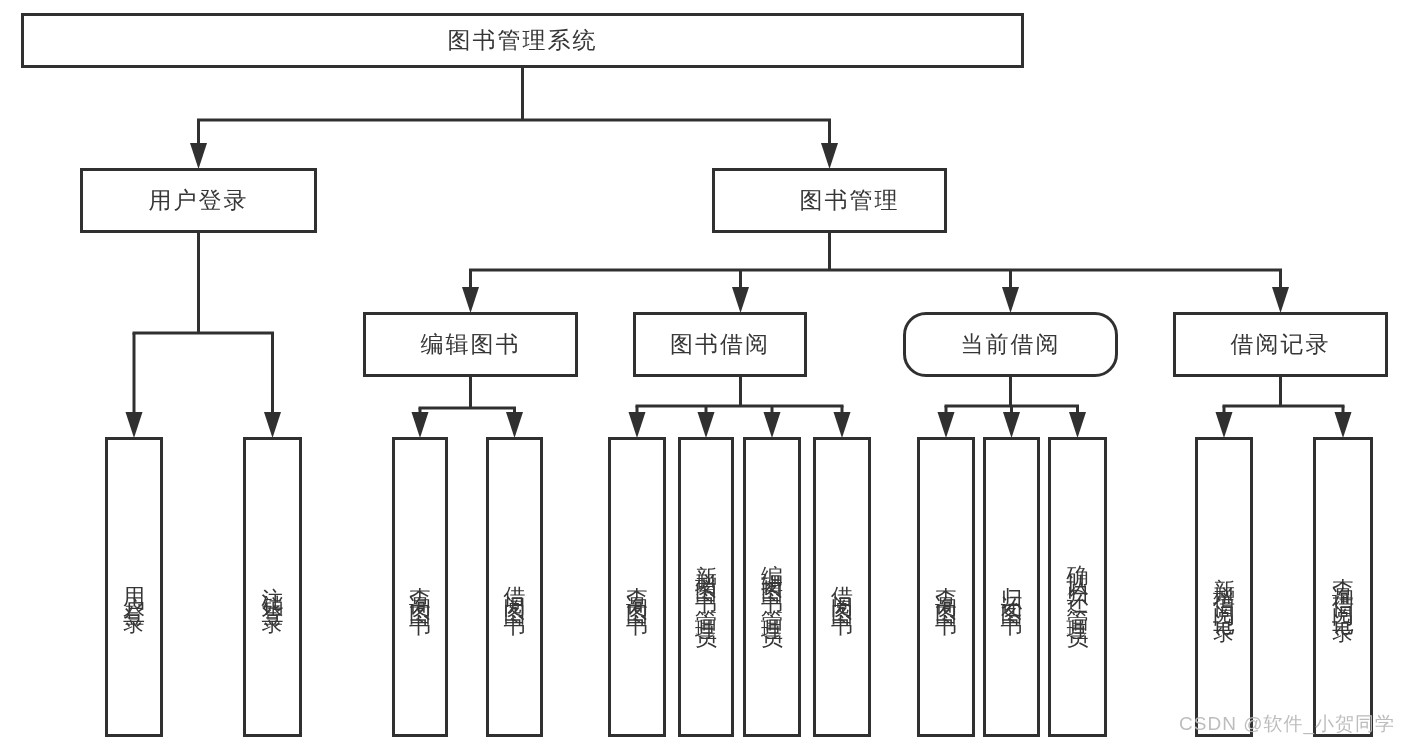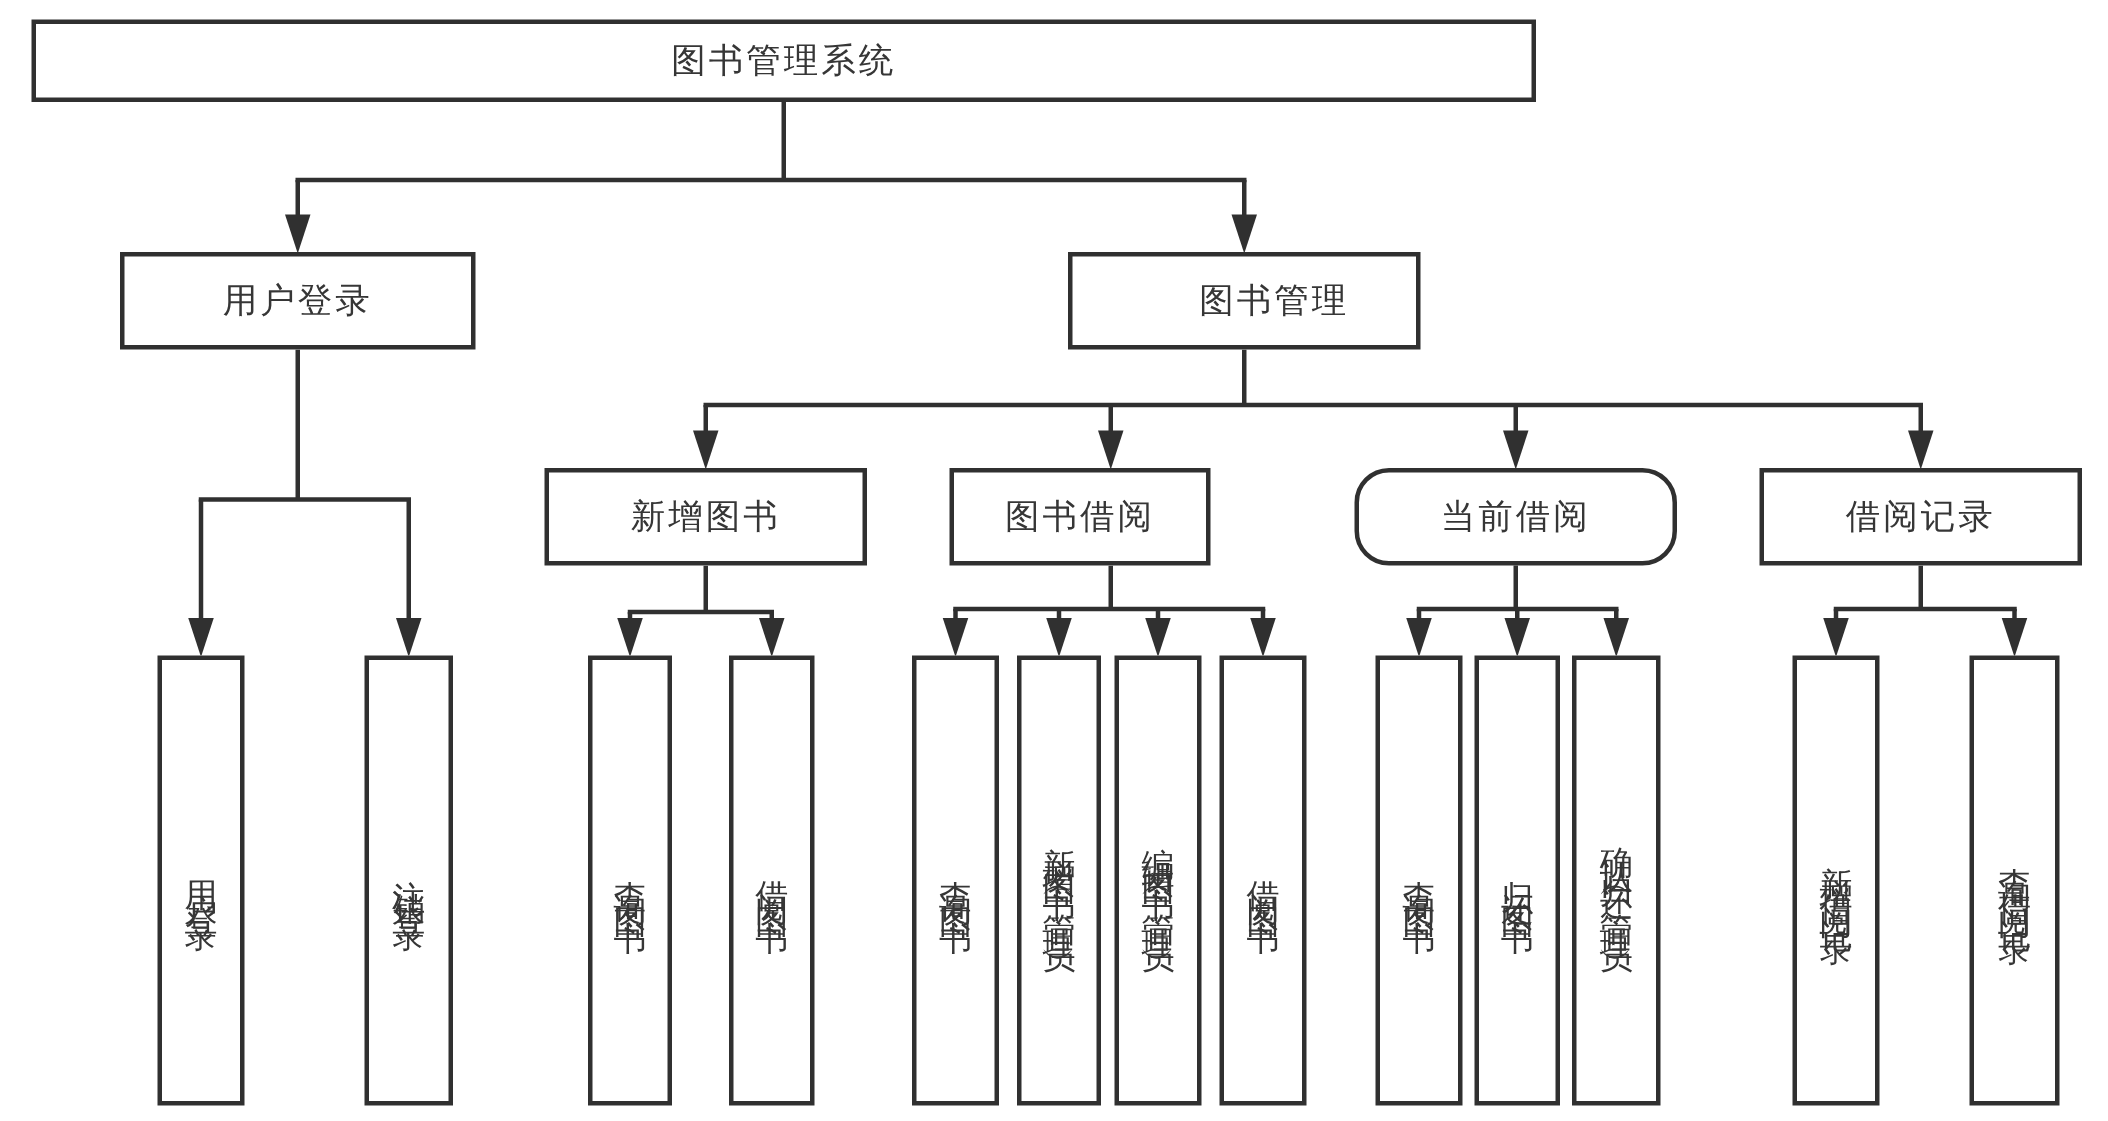--- a/index.html
+++ b/index.html
@@ -120,21 +120,21 @@
       <div class="node h" style="left: 21px; top: 13px; width: 1003px; height: 55px; text-align: center;">
         <span class="hlabel">图书管理系统</span>
       </div>
       <div class="node h" style="left: 80px; top: 168px; width: 237px; height: 65px;">
         <span class="hlabel">用户登录</span>
       </div>
       <div class="node h" style="left: 712px; top: 168px; width: 235px; height: 65px; padding-left: 40px;">
         <span class="hlabel">图书管理</span>
       </div>
       <div class="node h" style="left: 363px; top: 312px; width: 215px; height: 65px;">
-        <span class="hlabel">新增图书</span>
+        <span class="hlabel">编辑图书</span>
       </div>
       <div class="node h" style="left: 633px; top: 312px; width: 174px; height: 65px;">
         <span class="hlabel">图书借阅</span>
       </div>
       <div class="node h" style="left: 903px; top: 312px; width: 215px; height: 65px; border-radius: 23px;">
         <span class="hlabel">当前借阅</span>
       </div>
       <div class="node h" style="left: 1173px; top: 312px; width: 215px; height: 65px;">
         <span class="hlabel">借阅记录</span>
       </div>
@@ -171,13 +171,14 @@
       <div class="node v" style="left: 1048px; top: 437px; width: 59px; height: 300px;">
         <span class="vlabel">确认归还（管理员）</span>
       </div>
       <div class="node v" style="left: 1195px; top: 437px; width: 58px; height: 300px;">
         <span class="vlabel">新增借阅记录</span>
       </div>
       <div class="node v" style="left: 1313px; top: 437px; width: 60px; height: 300px;">
         <span class="vlabel">查询借阅记录</span>
       </div>
     </div>
+  <div class="watermark">CSDN @软件_小贺同学</div>
 </div>
 
 </body></html>

